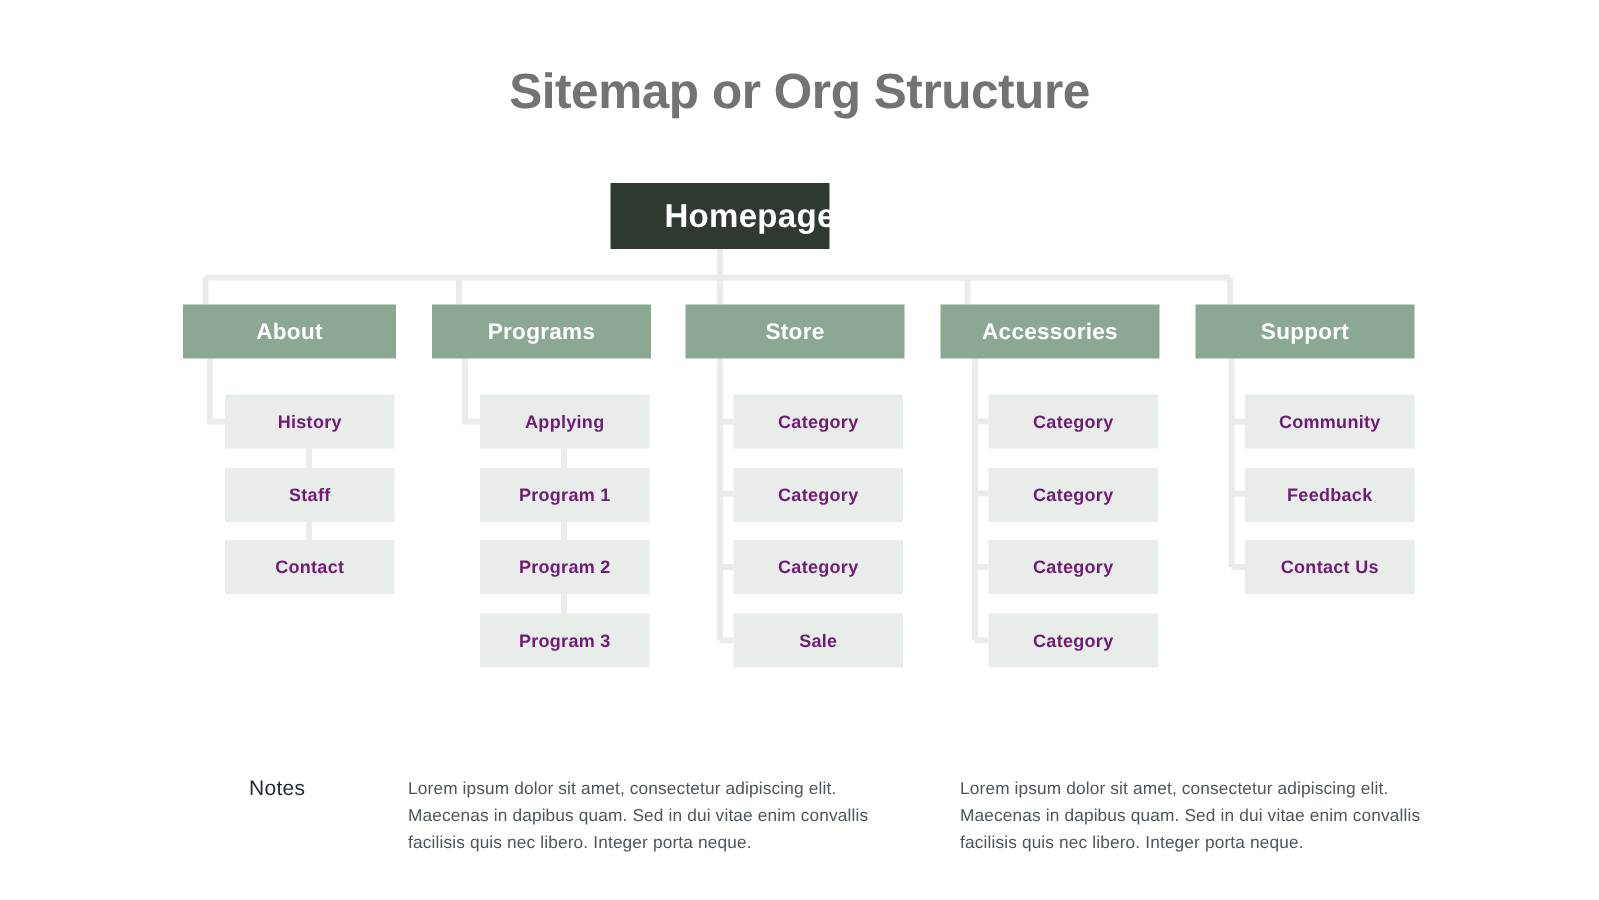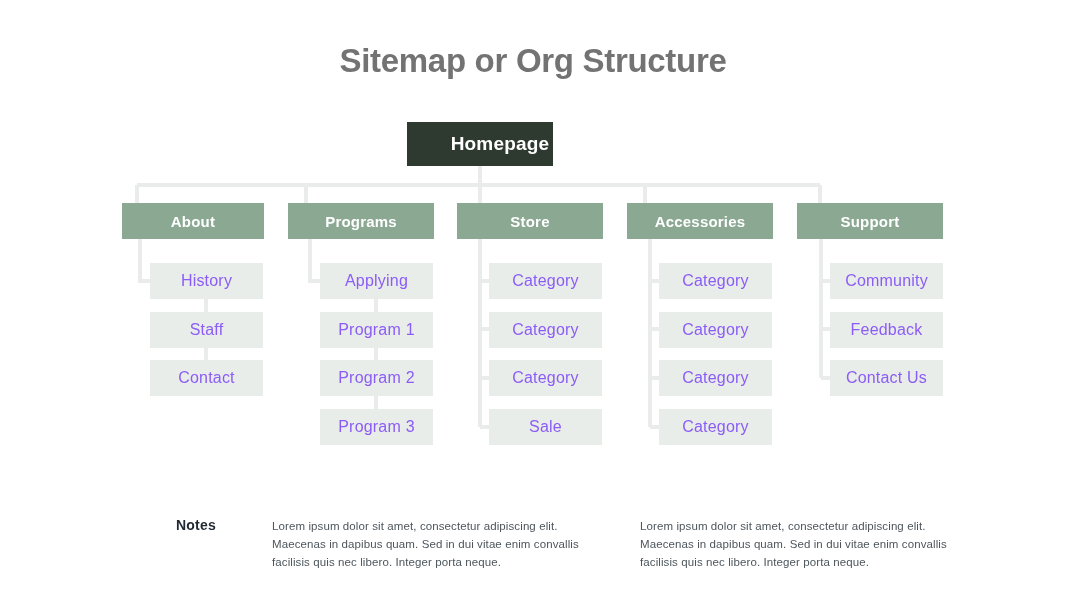--- a/index.html
+++ b/index.html
@@ -30,46 +30,45 @@
     position:absolute;
     box-sizing:border-box;
     display:flex;
     align-items:center;
     justify-content:center;
     text-align:center;
   }
   .root-node{
     background:#2e392f;
     color:#ffffff;
-    font-size:19px;
+    font-size:22px;
     font-weight:700;
     letter-spacing:.2px;
     padding-left:40px;
   }
   .branch-node{
     background:#8ba893;
     color:#ffffff;
     font-size:15px;
     font-weight:700;
     letter-spacing:.2px;
   }
   .leaf-node{
     background:#e9edea;
-    color:#8b5cf6;
-    font-size:16px;
-    font-weight:400;
+    color:#701a75;
+    font-size:12px;
+    font-weight:700;
     letter-spacing:.2px;
   }
 
   
   #notes-label{
     position:absolute;left:166px;top:517px;
-    font-size:14px;font-weight:700;color:#1f2833;
-    letter-spacing:.2px;
-    margin-left:10px;
+    font-size:14px;font-weight:400;color:#1f2833;
+    letter-spacing:.2px;
   }
   .note-text{
     position:absolute;
     font-size:11.5px;
     line-height:18px;
     color:#4d565c;
     letter-spacing:.1px;
   }
   #note-1{left:272px;top:517px;width:320px;}
   #note-2{left:640px;top:517px;width:320px;}

